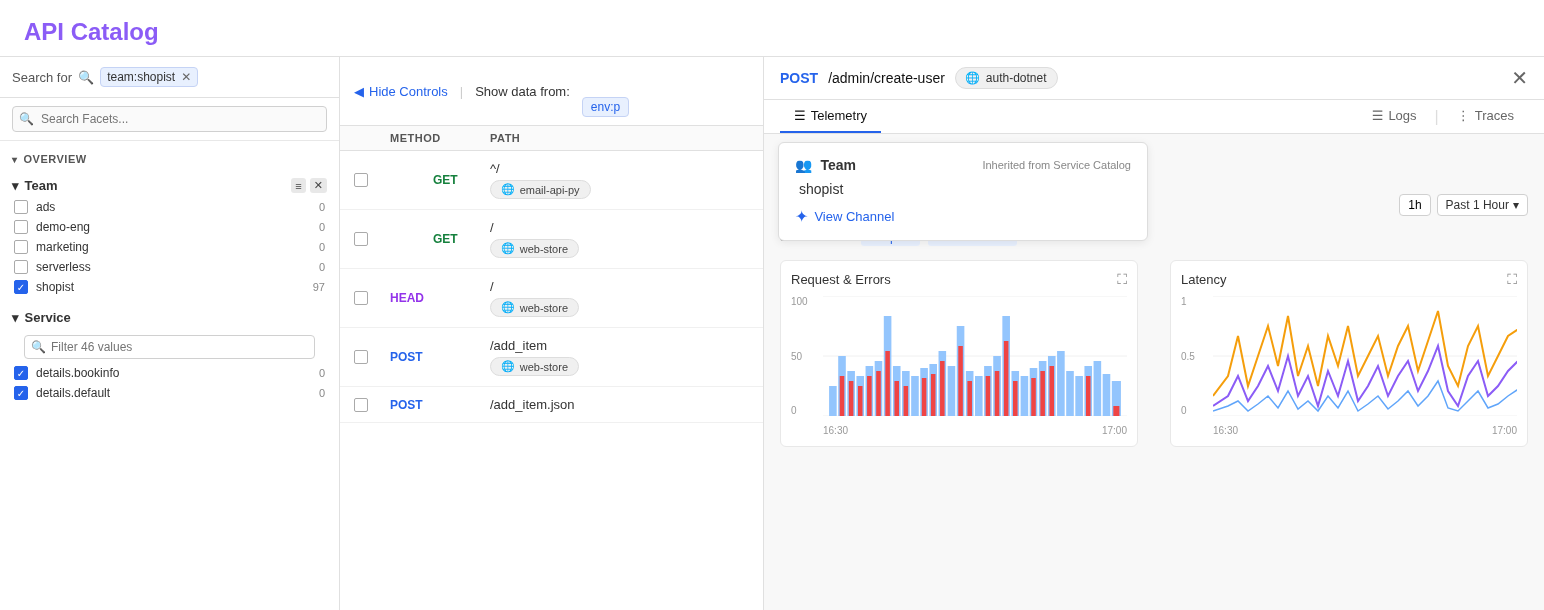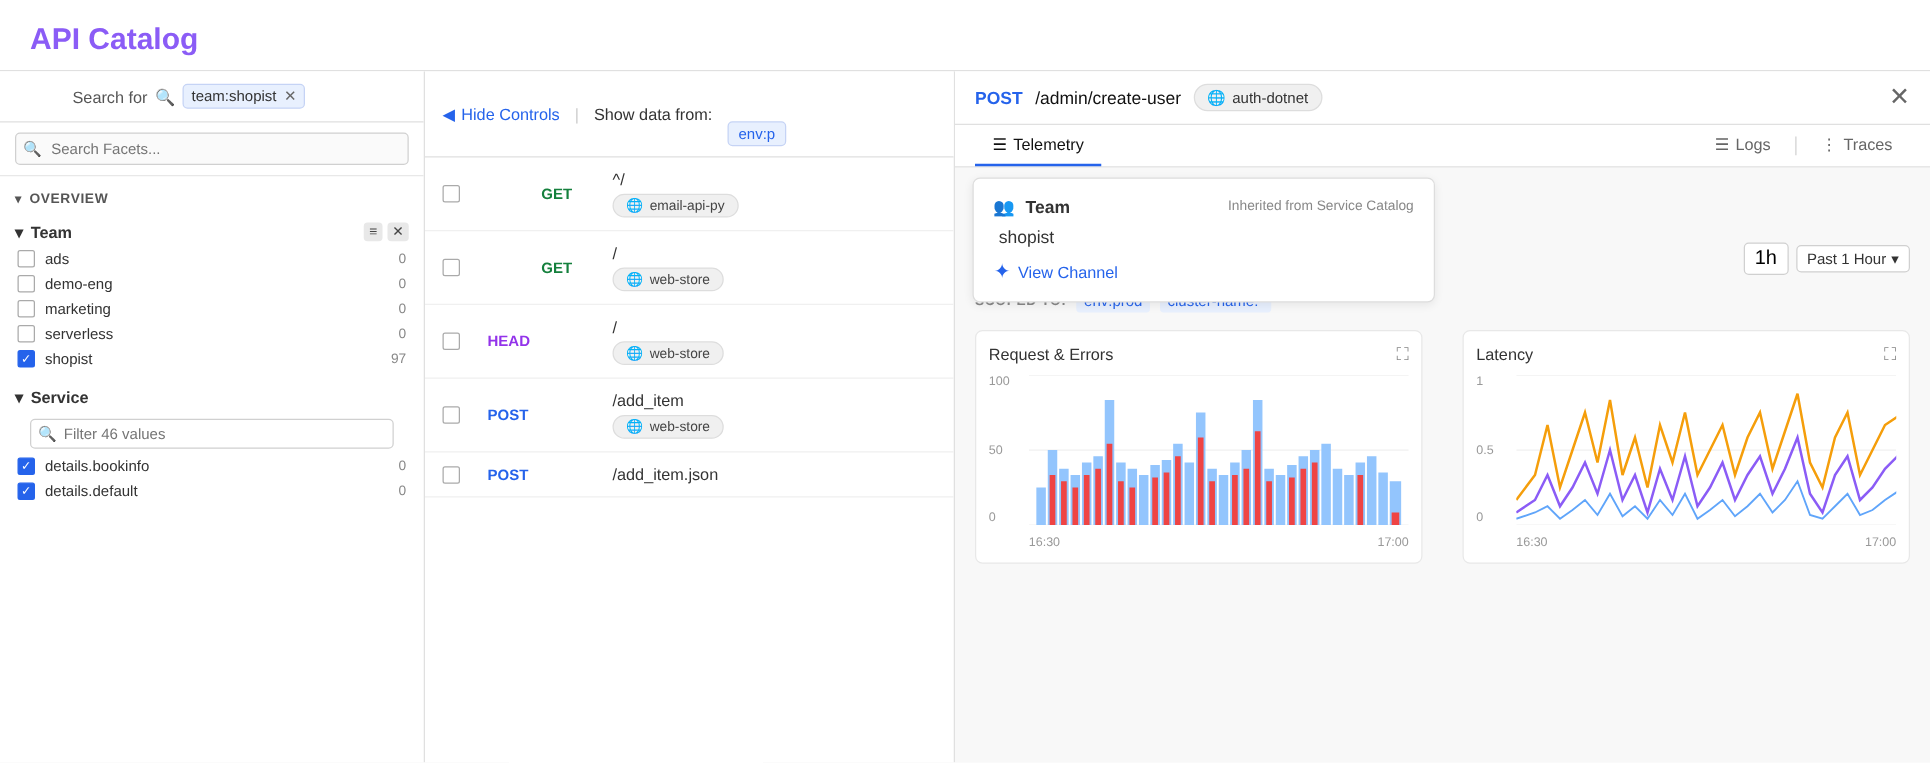--- a/index.html
+++ b/index.html
@@ -11,21 +11,21 @@
     .app-header { padding: 18px 24px 10px; border-bottom: 1px solid #e0e0e0; background: #fff; }
     .app-title { font-size: 24px; font-weight: 700; color: #8b5cf6; }
 
     
     .main-layout { display: flex; flex: 1; overflow: hidden; }
 
     
     .sidebar { width: 340px; min-width: 340px; border-right: 1px solid #e0e0e0; background: #fff; display: flex; flex-direction: column; overflow: hidden; }
 
     .search-bar { display: flex; align-items: center; padding: 10px 12px; border-bottom: 1px solid #e0e0e0; gap: 6px; }
-    .search-for-label { color: #555; font-size: 13px; white-space: nowrap; margin-left: 46px; }
+    .search-for-label { color: #555; font-size: 13px; white-space: nowrap; }
     .search-tag { display: flex; align-items: center; gap: 4px; background: #e8f0fe; border: 1px solid #c5d3f5; border-radius: 4px; padding: 2px 6px; font-size: 12px; color: #333; }
     .search-tag-x { cursor: pointer; color: #666; margin-left: 2px; }
 
     .facet-search { padding: 8px 12px; border-bottom: 1px solid #e8e8e8; }
     .facet-search input { width: 100%; padding: 5px 8px 5px 28px; border: 1px solid #d0d0d0; border-radius: 4px; font-size: 12px; background: #fafafa; }
     .facet-search-wrap { position: relative; }
     .facet-search-wrap .search-icon-sm { position: absolute; left: 7px; top: 50%; transform: translateY(-50%); color: #888; font-size: 12px; }
 
     .sidebar-scroll { overflow-y: auto; flex: 1; }
 
@@ -97,21 +97,21 @@
     .tooltip-inherited { font-size: 11px; color: #888; }
     .tooltip-value { font-size: 14px; color: #333; margin: 4px 0 10px 4px; }
     .view-channel-btn { display: flex; align-items: center; gap: 6px; color: #2563eb; font-size: 13px; cursor: pointer; background: none; border: none; }
     .slack-icon { font-size: 16px; }
 
     
     .perf-section { padding: 60px 16px 10px; }
     .perf-header { display: flex; align-items: center; justify-content: space-between; margin-bottom: 12px; }
     .perf-title { font-size: 16px; font-weight: 600; color: #111; }
     .time-controls { display: flex; align-items: center; gap: 6px; }
-    .time-btn { background: #fff; border: 1px solid #d0d0d0; border-radius: 4px; padding: 3px 8px; font-size: 16px; cursor: pointer; }
+    .time-btn { background: #fff; border: 1px solid #d0d0d0; border-radius: 4px; padding: 3px 8px; font-size: 12px; cursor: pointer; }
     .time-dropdown { background: #fff; border: 1px solid #d0d0d0; border-radius: 4px; padding: 3px 8px; font-size: 12px; cursor: pointer; display: flex; align-items: center; gap: 4px; }
 
     .scope-bar { display: flex; align-items: center; gap: 8px; margin-bottom: 14px; font-size: 12px; }
     .scope-label { color: #888; font-weight: 600; letter-spacing: 0.5px; font-size: 11px; }
     .scope-tag { background: #e8f0fe; border-radius: 3px; padding: 2px 6px; color: #2563eb; font-size: 12px; }
 
     .charts-row { display: grid; grid-template-columns: 1fr 1fr; gap: 32px; }
     .chart-container { background: #fff; border: 1px solid #e8e8e8; border-radius: 6px; padding: 10px; }
     .chart-title-row { display: flex; align-items: center; justify-content: space-between; margin-bottom: 8px; }
     .chart-title { font-size: 13px; font-weight: 500; color: #333; }
@@ -245,20 +245,25 @@
       <div class="toolbar">
         <button class="hide-controls-btn">
           <span>◀</span>
           <span>Hide Controls</span>
         </button>
         <span style="color:#ccc;">|</span>
         <span>Show data from:</span>
         <span class="env-tag">env:p</span>
       </div>
 
+      <div class="table-header">
+        <div class="th"></div>
+        <div class="th">METHOD</div>
+        <div class="th">PATH</div>
+      </div>
 
       <div class="table-rows">
 
         <div class="table-row">
           <div class="row-check"></div>
           <span class="method-badge method-get">GET</span>
           <div class="path-cell">
             <span class="path-text">^/</span>
             <div class="service-tag">
               <span>🌐</span>

